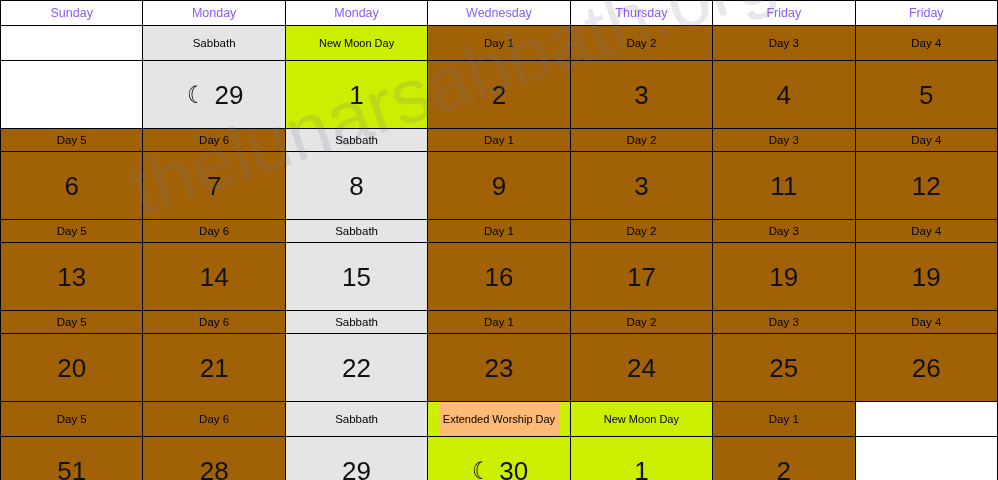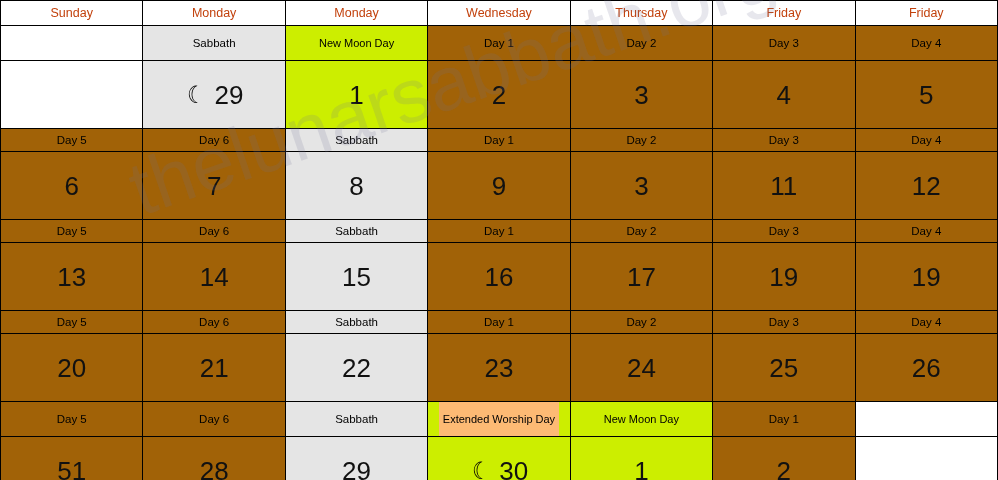--- a/index.html
+++ b/index.html
@@ -59,21 +59,21 @@
     margin: 0;
     text-align: center;
     vertical-align: middle;
   }
 
   
   .dow {
     height: 24px;
     font-size: 12.5px;
     font-weight: normal;
-    color: #c2410c;
+    color: #8b5cf6;
     background: #ffffff;
     border-bottom: 2px solid #000;
   }
 
   
   .labelrow td {
     height: 22px;
     font-size: 11.5px;
     line-height: 22px;
     border-bottom: none;

